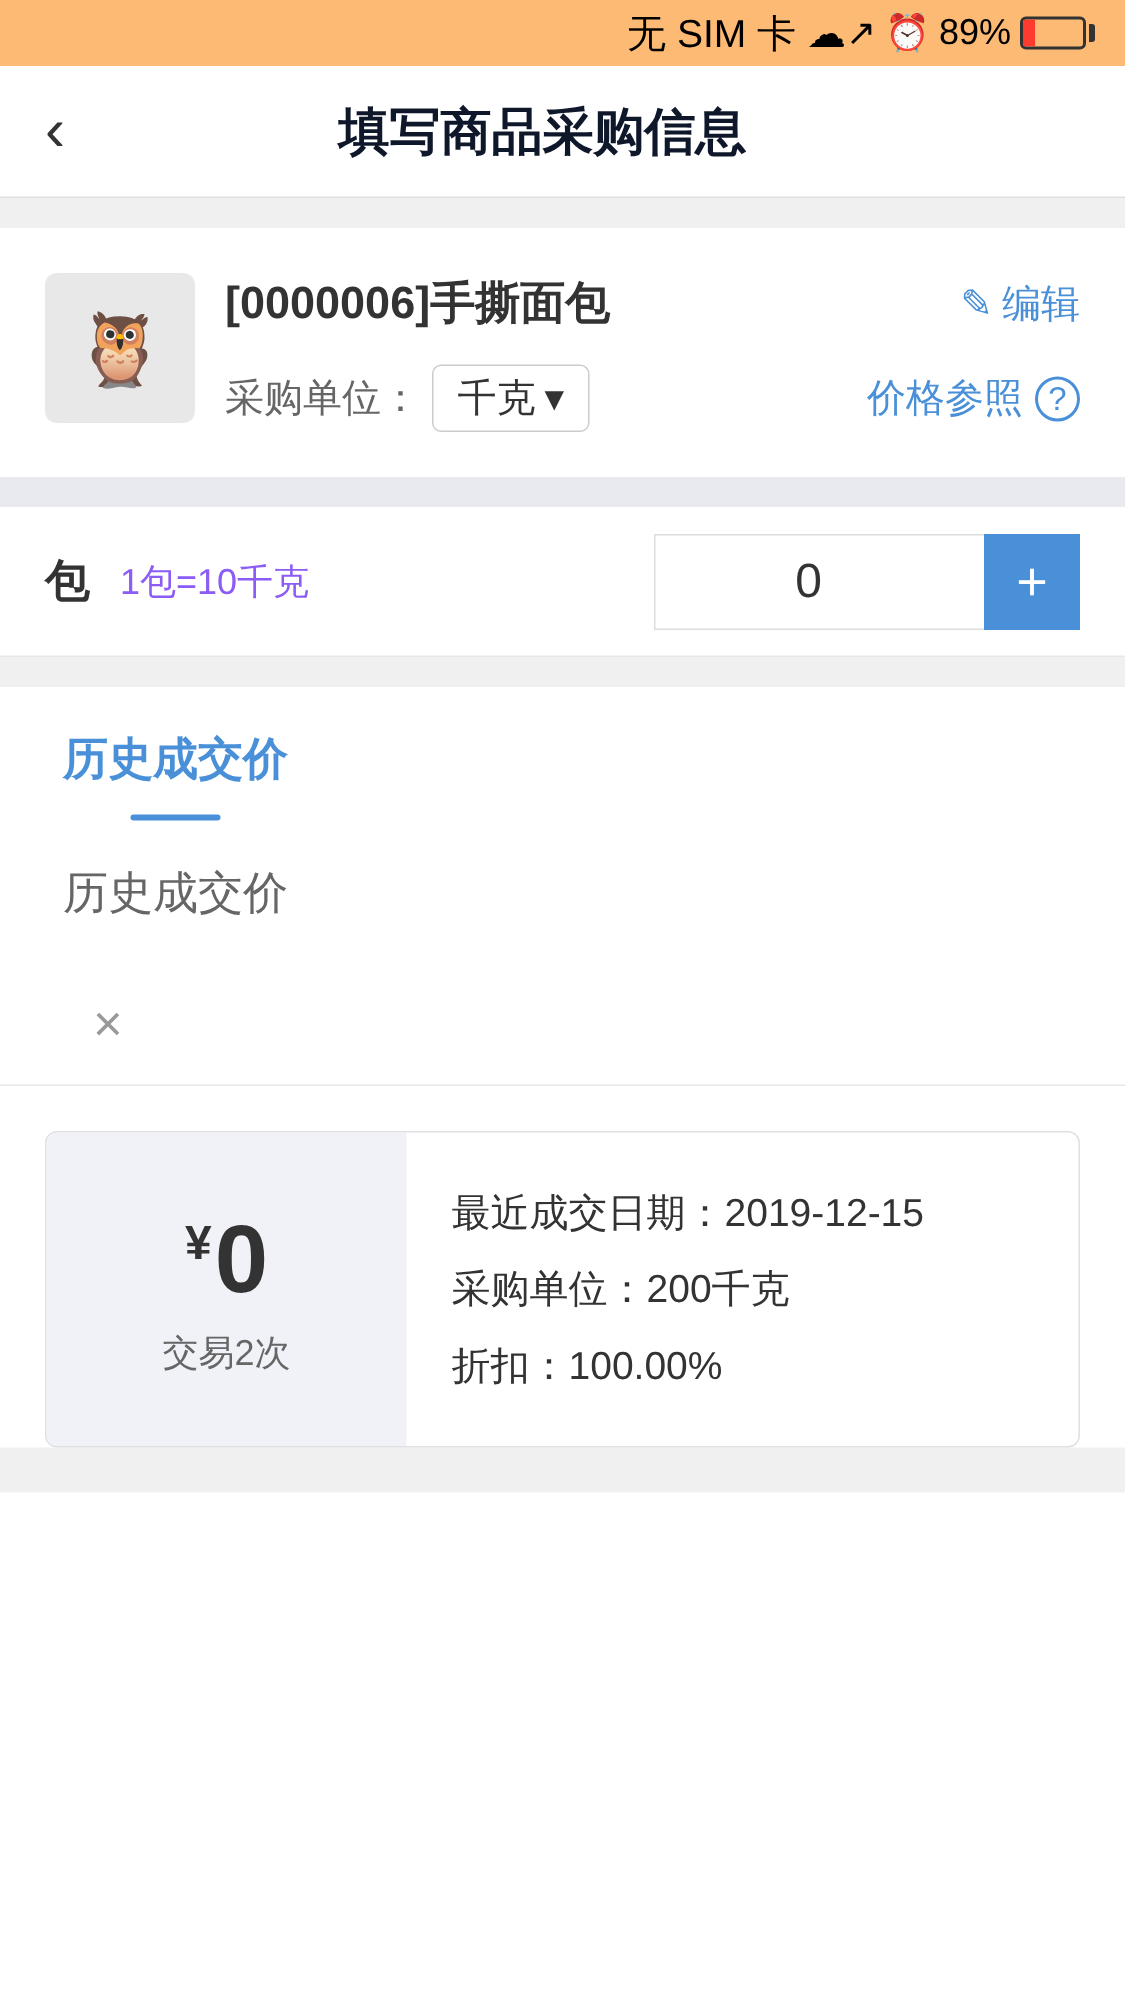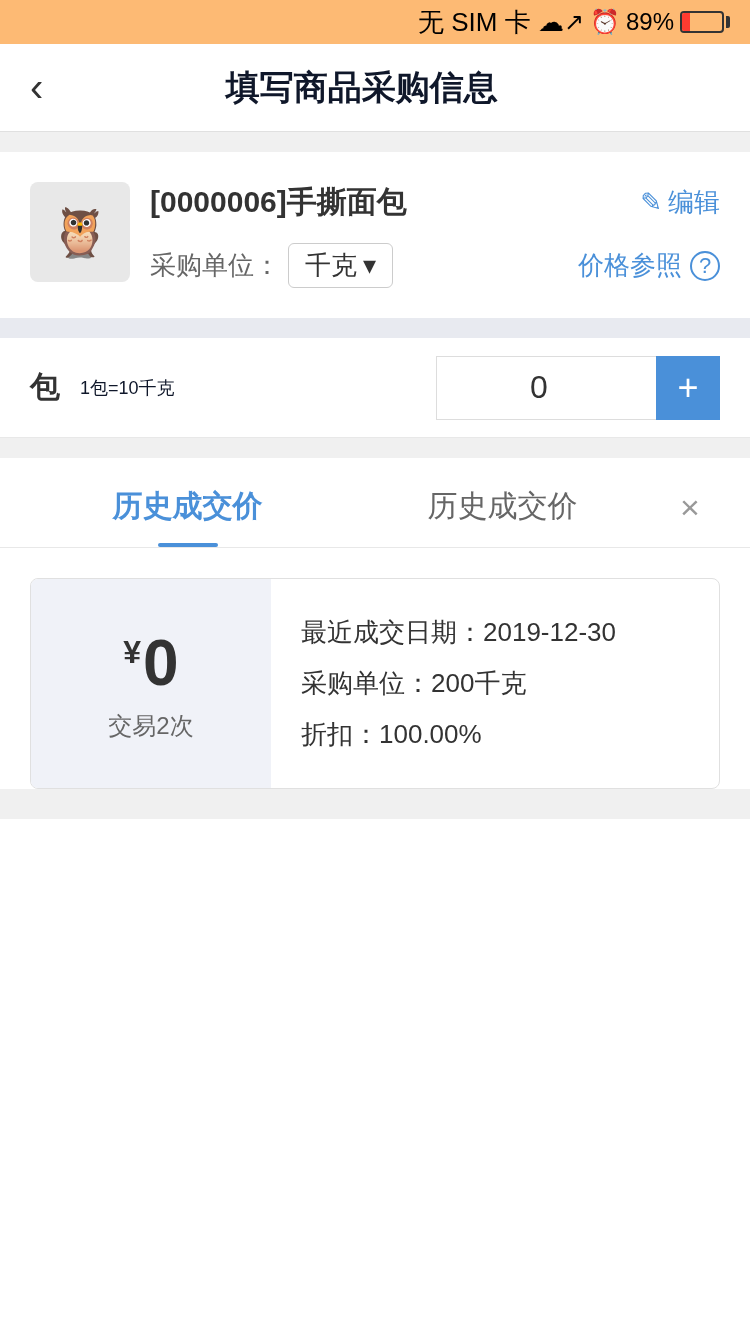--- a/index.html
+++ b/index.html
@@ -178,22 +178,22 @@
       padding: 0 30px;
       gap: 20px;
       border-bottom: 1px solid #e8e8e8;
     }
     .quantity-unit {
       font-size: 30px;
       font-weight: 600;
       color: #333;
     }
     .quantity-unit-note {
-      font-size: 18px;
-      color: #0f172a;
+      font-size: 24px;
+      color: #8b5cf6;
     }
     .quantity-input-area {
       flex: 1;
       display: flex;
       align-items: center;
       justify-content: flex-end;
     }
     .quantity-input {
       width: 220px;
       height: 64px;
@@ -217,23 +217,24 @@
       border: 1px solid #4a90d9;
     }
 
     
     .tab-section {
       background: #fff;
       margin-top: 20px;
     }
     .tab-header {
       display: flex;
-      align-items: flex-end;
+      align-items: flex-start;
       border-bottom: 1px solid #e8e8e8;
-      padding: 0 30px;
+      padding: 0 42px;
+      flex-direction: column;
     }
     .tab-item {
       flex: 1;
       text-align: center;
       padding: 28px 0 20px;
       font-size: 30px;
       color: #666;
       cursor: pointer;
       position: relative;
     }
@@ -398,21 +399,21 @@
   <div class="transaction-card">
     <div class="transaction-left">
       <div class="transaction-price">
         <span class="transaction-price-symbol">¥</span>
         <span class="transaction-price-number">0</span>
       </div>
       <div class="transaction-count">交易2次</div>
     </div>
     <div class="transaction-right">
       <div class="transaction-detail-row">
-        <span>最近成交日期：</span><span>2019-12-30</span>
+        <span>最近成交日期：</span><span>2019-12-15</span>
       </div>
       <div class="transaction-detail-row">
         <span>采购单位：</span><span>200千克</span>
       </div>
       <div class="transaction-detail-row">
         <span>折扣：</span><span>100.00%</span>
       </div>
     </div>
   </div>
 </div>

